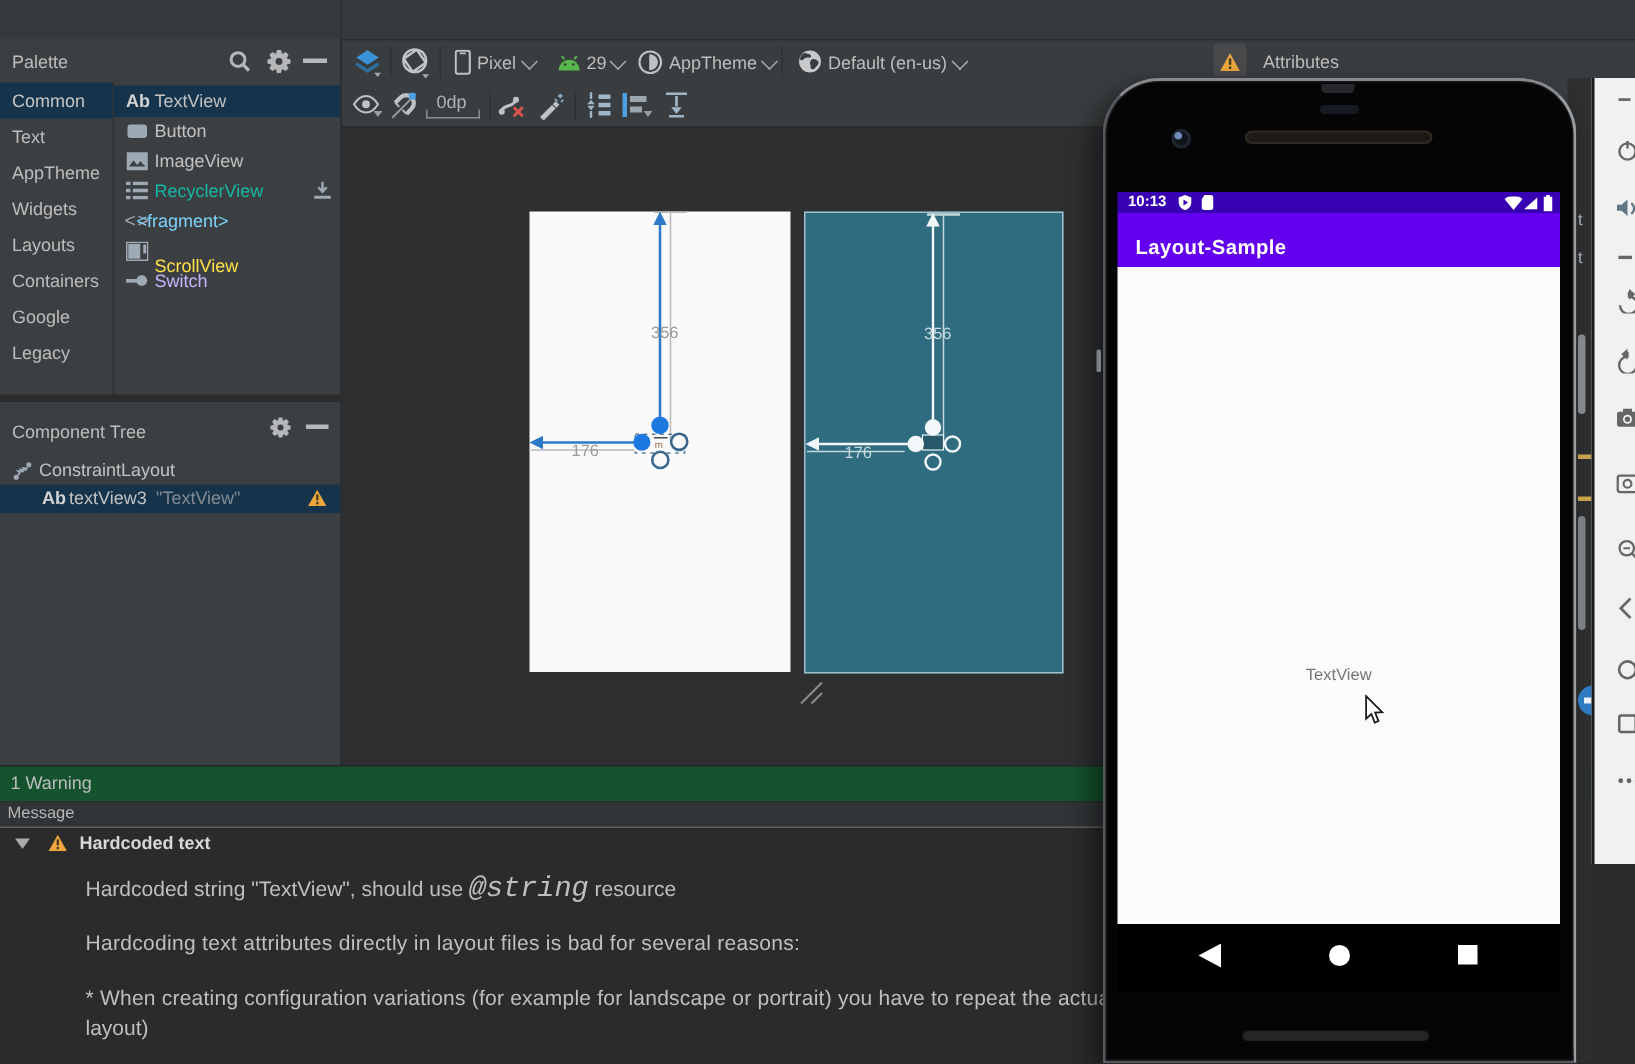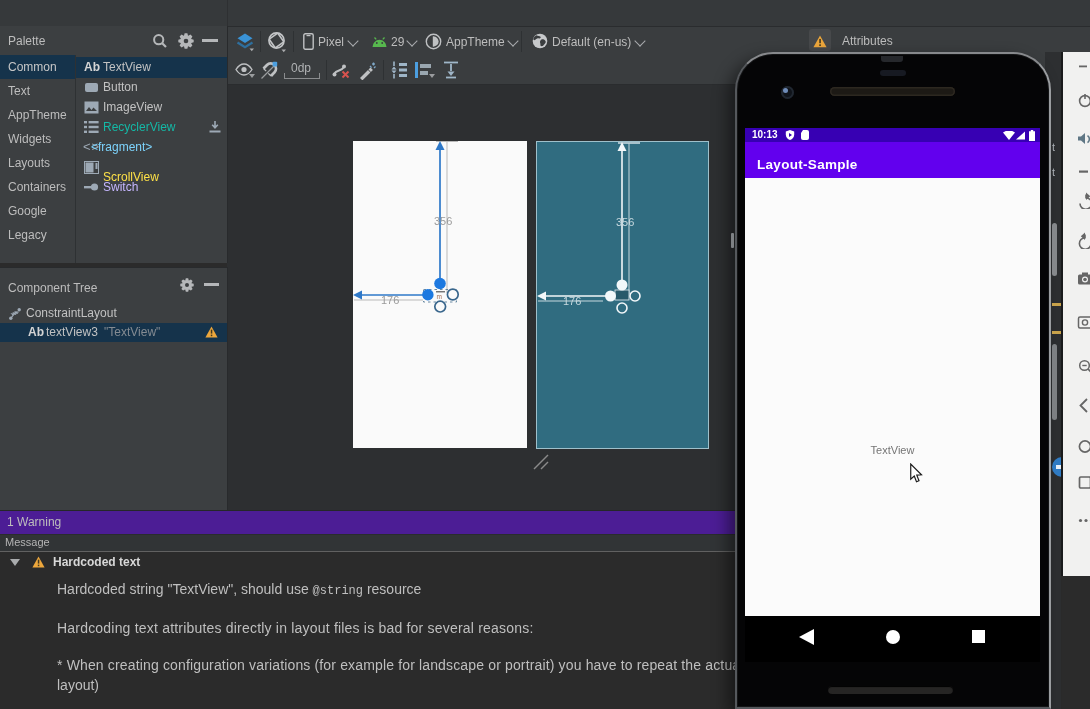--- a/index.html
+++ b/index.html
@@ -132,37 +132,37 @@
             <rect x="5.8" y="3.6" width="1.5" height="4" fill="#443a20"></rect>
             <rect x="5.8" y="8.6" width="1.5" height="1.6" fill="#443a20"></rect>
           </svg>
         </div>
   </div>
   </div>
 
 </div>
 
 <div class="a" style="left:0;top:510px;width:1090px;height:199px;background:#2b2b2b;">
-  <div class="a" style="left:0;top:0;width:1090px;height:23px;background:#4c1d95;border-top:1px solid #252729;border-bottom:1px solid #2a2c2e;">
+  <div class="a" style="left:0;top:0;width:1090px;height:23px;background:#14532d;border-top:1px solid #252729;border-bottom:1px solid #2a2c2e;">
     <div class="a" style="left:7px;top:4px;color:#bdbdbd;">1 Warning</div>
   </div>
   <div class="a" style="left:0;top:25px;width:878px;height:16px;background:#313436;border-bottom:1px solid #616161;">
     <div class="a" style="left:5px;top:1px;font-size:11px;color:#b5b5b5;">Message</div>
   </div>
   <div class="a" id="warn-content" style="left:0;top:42px;width:1090px;height:157px;">
   <div class="a" style="left:10px;top:7px;width:0;height:0;border-left:5px solid transparent;border-right:5px solid transparent;border-top:7px solid #a9abad;"></div>
   <div class="a" style="left:32px;top:4px;">
         <svg width="13" height="12" viewBox="0 0 13 12">
           <path d="M6.5 0.5L12.6 11.4H0.4z" fill="#eda73c"></path>
           <rect x="5.8" y="3.6" width="1.5" height="4" fill="#443a20"></rect>
           <rect x="5.8" y="8.6" width="1.5" height="1.6" fill="#443a20"></rect>
         </svg>
       </div>
   <div class="a" style="left:53px;top:3px;font-weight:bold;color:#d8d8d8;">Hardcoded text</div>
-  <div class="a" style="left:57px;top:29px;color:#bfbfbf;font-size:14px;">Hardcoded string "TextView", should use <span style="font-family:'Liberation Mono',monospace;font-size:12px;">@string</span> resource</div>
+  <div class="a" style="left:57px;top:29px;color:#bfbfbf;font-size:14px;">Hardcoded string "TextView", should use <span style="font-family:'Liberation Mono',monospace;font-size:19px;font-style:italic;">@string</span> resource</div>
   <div class="a" style="left:57px;top:68px;color:#bfbfbf;font-size:14px;letter-spacing:0.2px;">Hardcoding text attributes directly in layout files is bad for several reasons:</div>
   <div class="a" style="left:57px;top:105px;white-space:nowrap;color:#bfbfbf;font-size:14px;letter-spacing:0.15px;">* When creating configuration variations (for example for landscape or portrait) you have to repeat the actual text (and keep it up to date when making</div>
   <div class="a" style="left:57px;top:125px;color:#bfbfbf;font-size:14px;">layout)</div>
 </div>
 </div>
 
 <div class="a" id="canvas-white" style="left:353px;top:141px;width:174px;height:307px;background:#fafafa;">
   <svg class="a" style="left:0;top:0" width="174" height="307" viewBox="0 0 174 307">
 
     <line x1="94" y1="1" x2="94" y2="152" stroke="#b9b9b9" stroke-width="1"></line>

